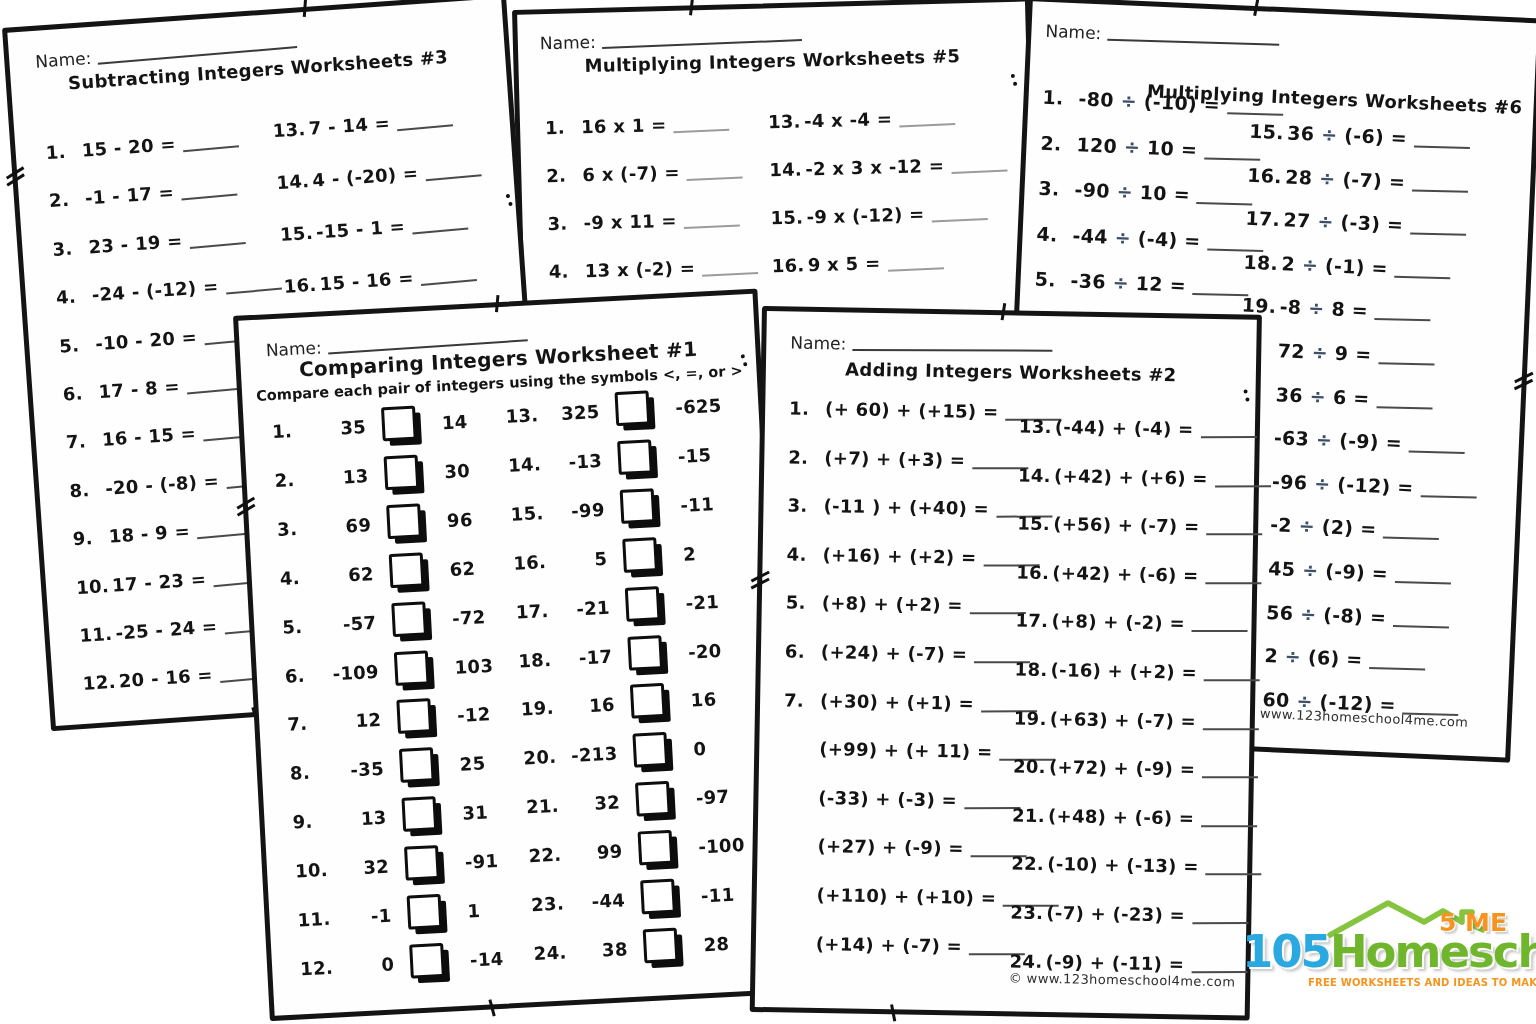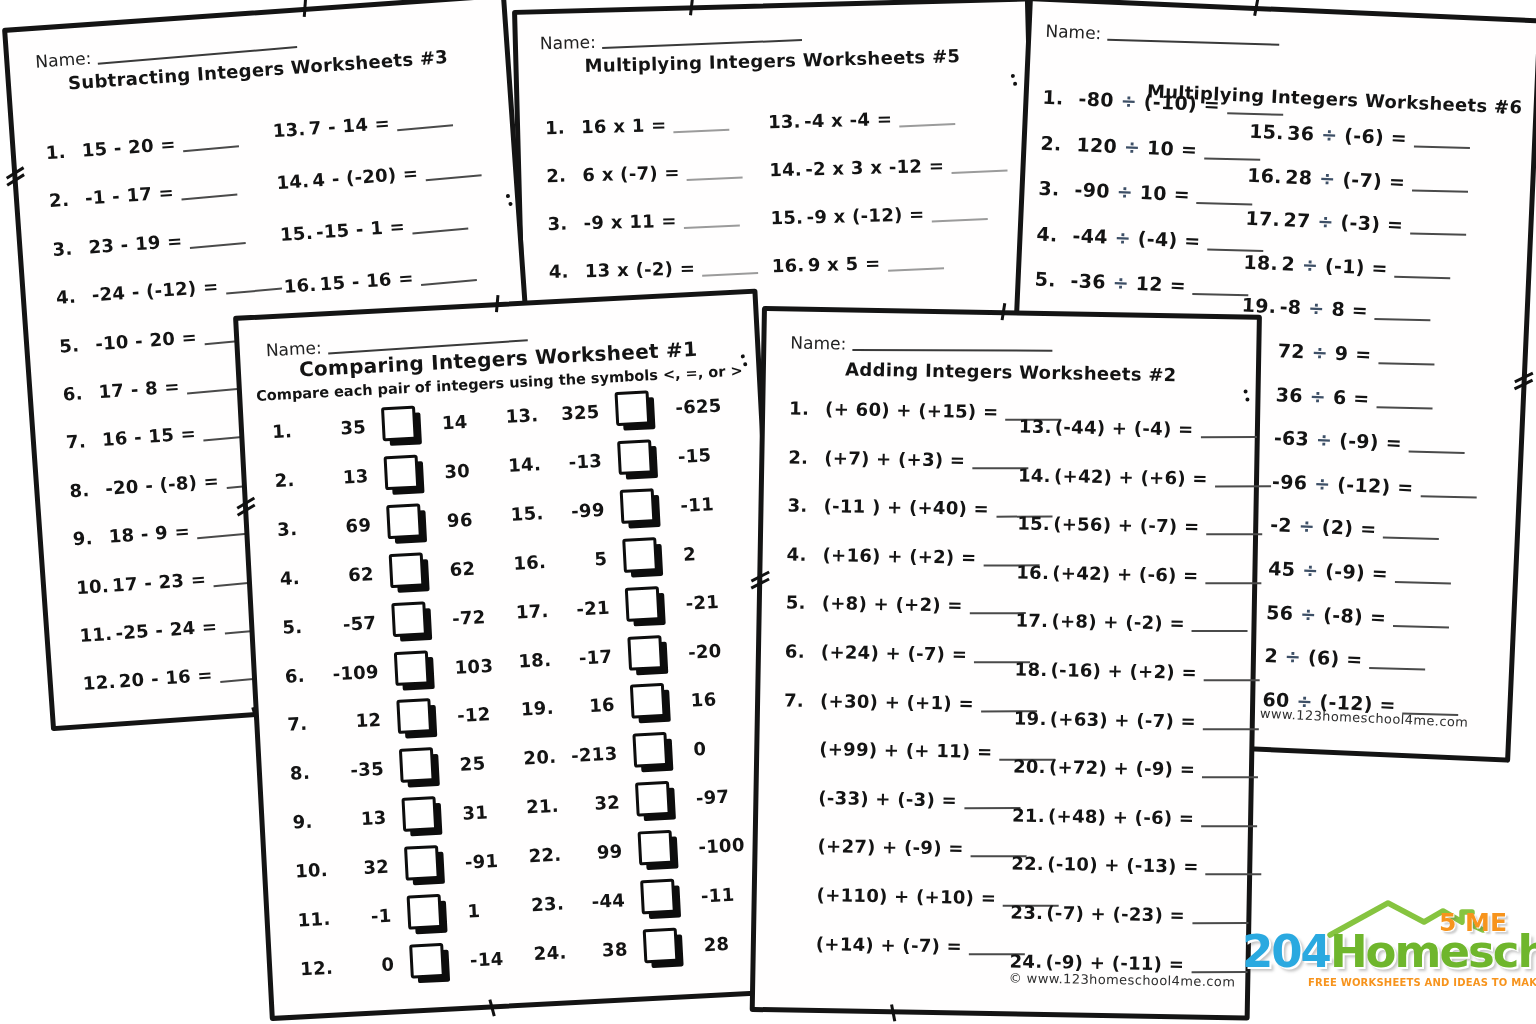--- a/index.html
+++ b/index.html
@@ -229,16 +229,16 @@
       <div class="prow" style="top: 486px;"><span class="pnum" style="width:36px">23.</span><span>(-7) + (-23) =</span><span class="blank"></span></div>
       <div class="prow" style="top: 534.6px;"><span class="pnum" style="width:36px">24.</span><span>(-9) + (-11) =</span><span class="blank"></span></div>
     </div>
   <div class="credit" style="left:160px;width:320px;text-align:right;top:655px;">© www.123homeschool4me.com</div>
 </div>
 
 <div id="logo">
   <svg width="160" height="42" viewBox="0 0 160 42">
     <polyline points="4,38 62,6 98,25 117,14 136,25 136,15 146,15 146,28 157,33" fill="none" stroke="#86c440" stroke-width="5.5" stroke-linecap="round" stroke-linejoin="round"></polyline>
   </svg>
-  <div class="row"><span class="n123">204</span><span class="hs">Homeschool</span></div>
+  <div class="row"><span class="n123">105</span><span class="hs">Homeschool</span></div>
   <div class="me4">5 ME</div>
   <div class="tag">FREE WORKSHEETS AND IDEAS TO MAKE LEARNING FUN!</div>
 </div>
 
 </body></html>

